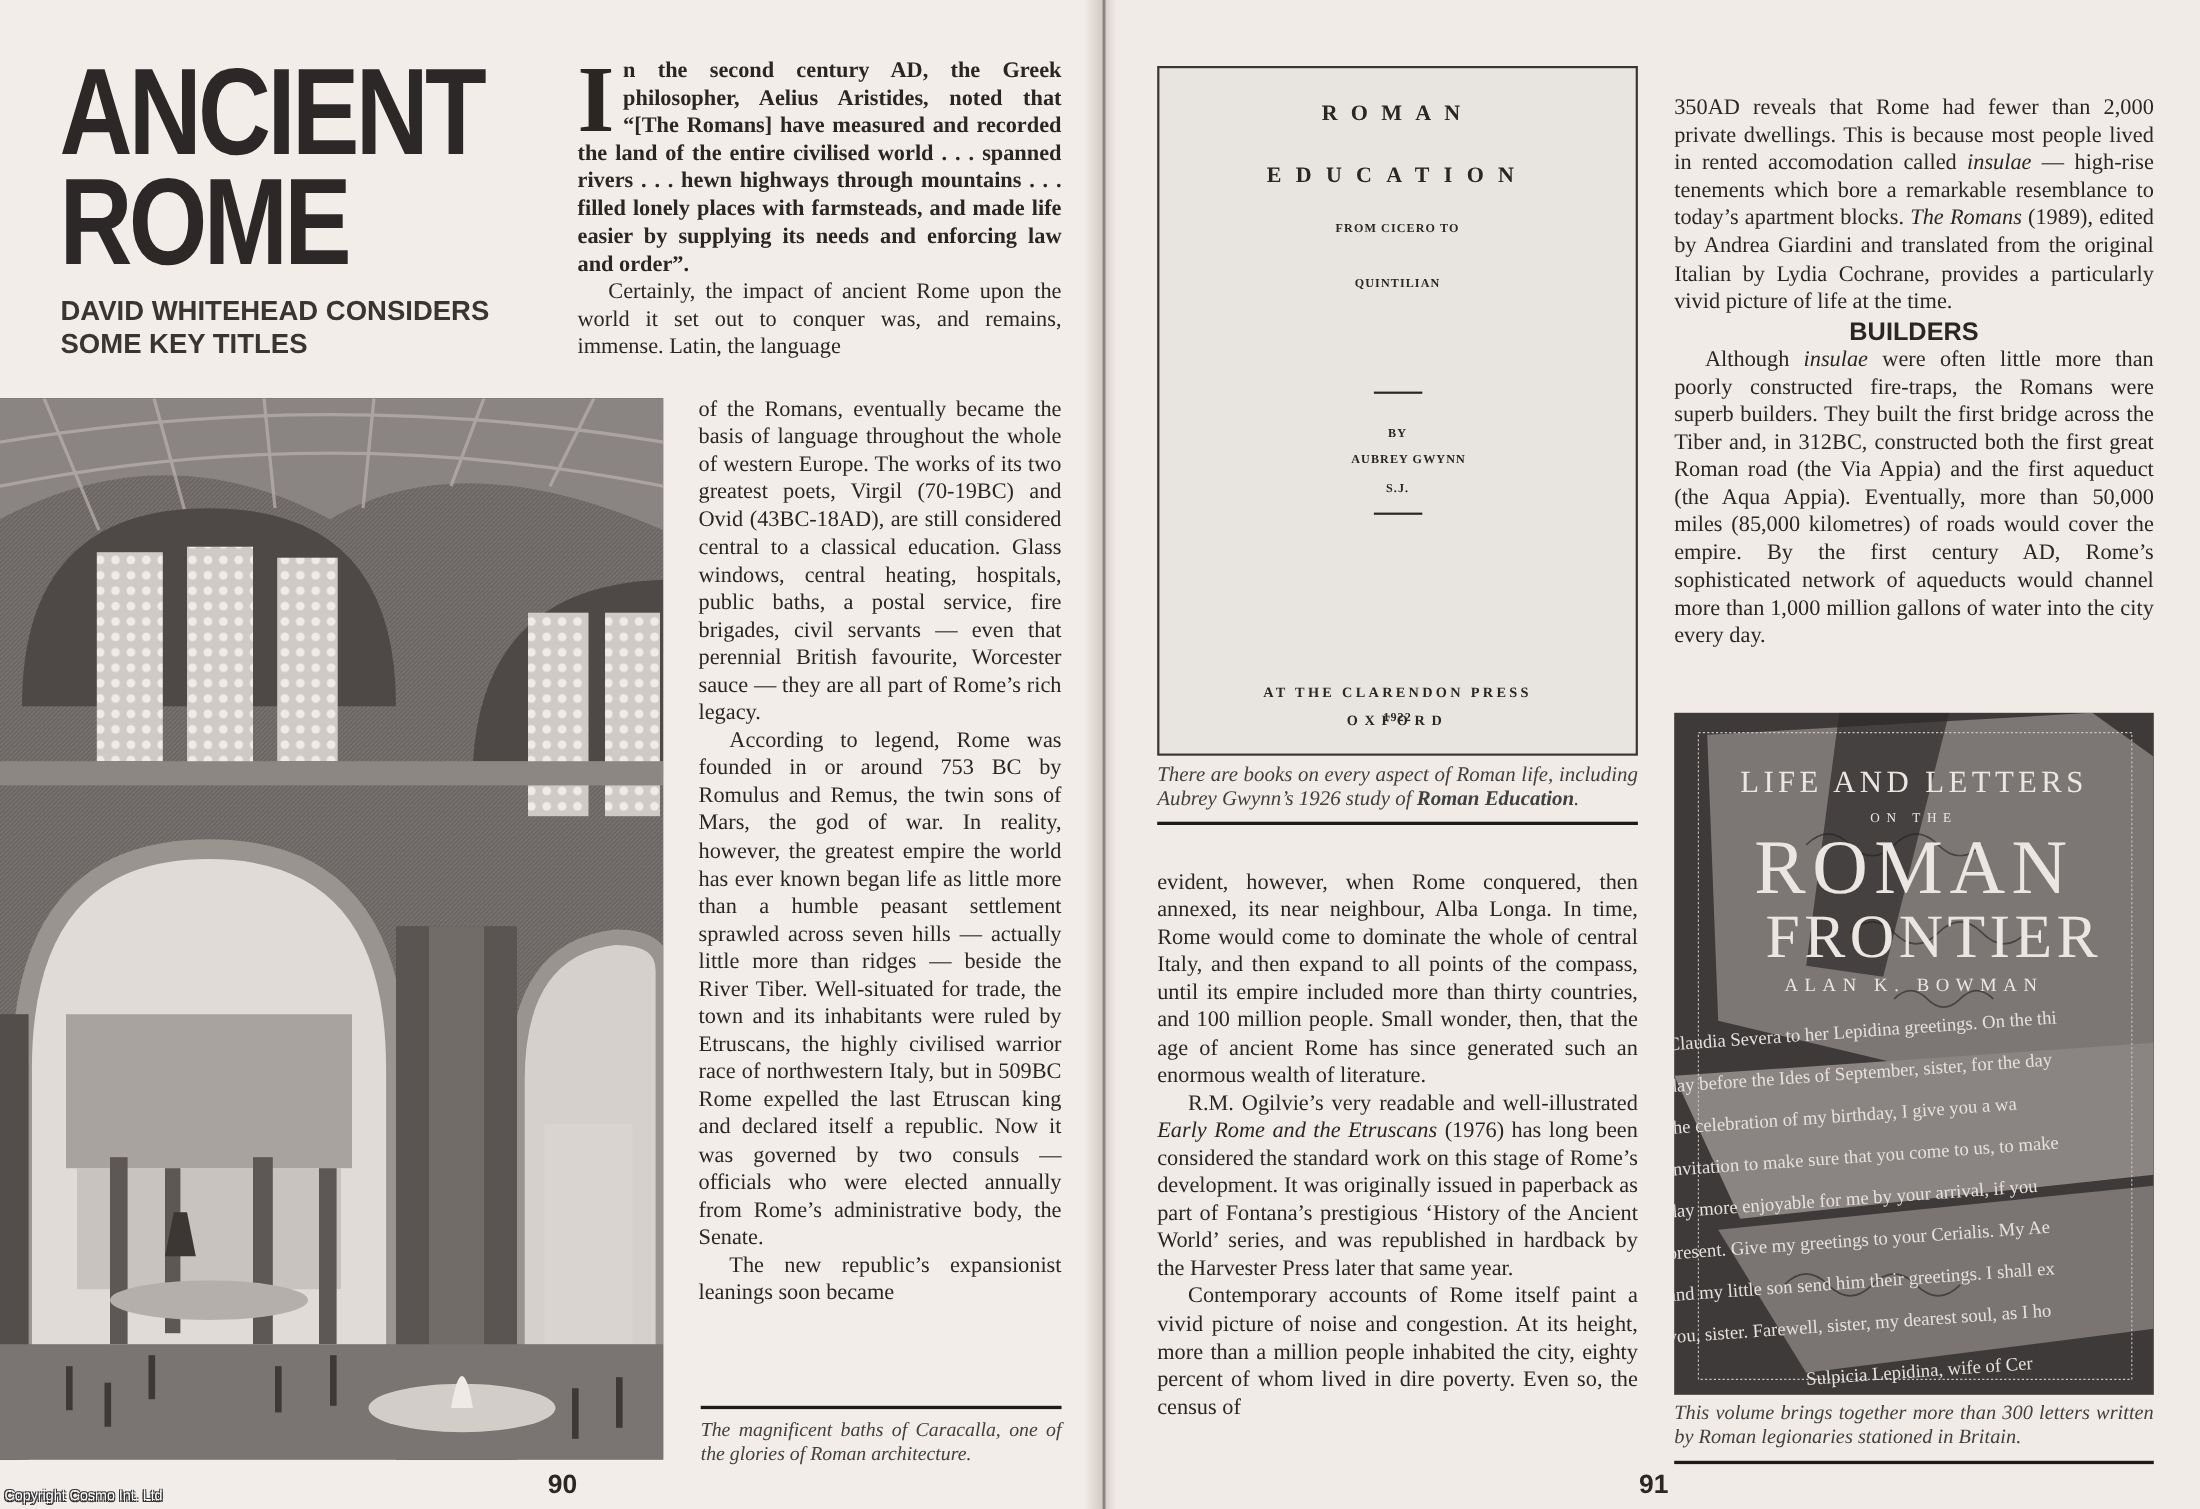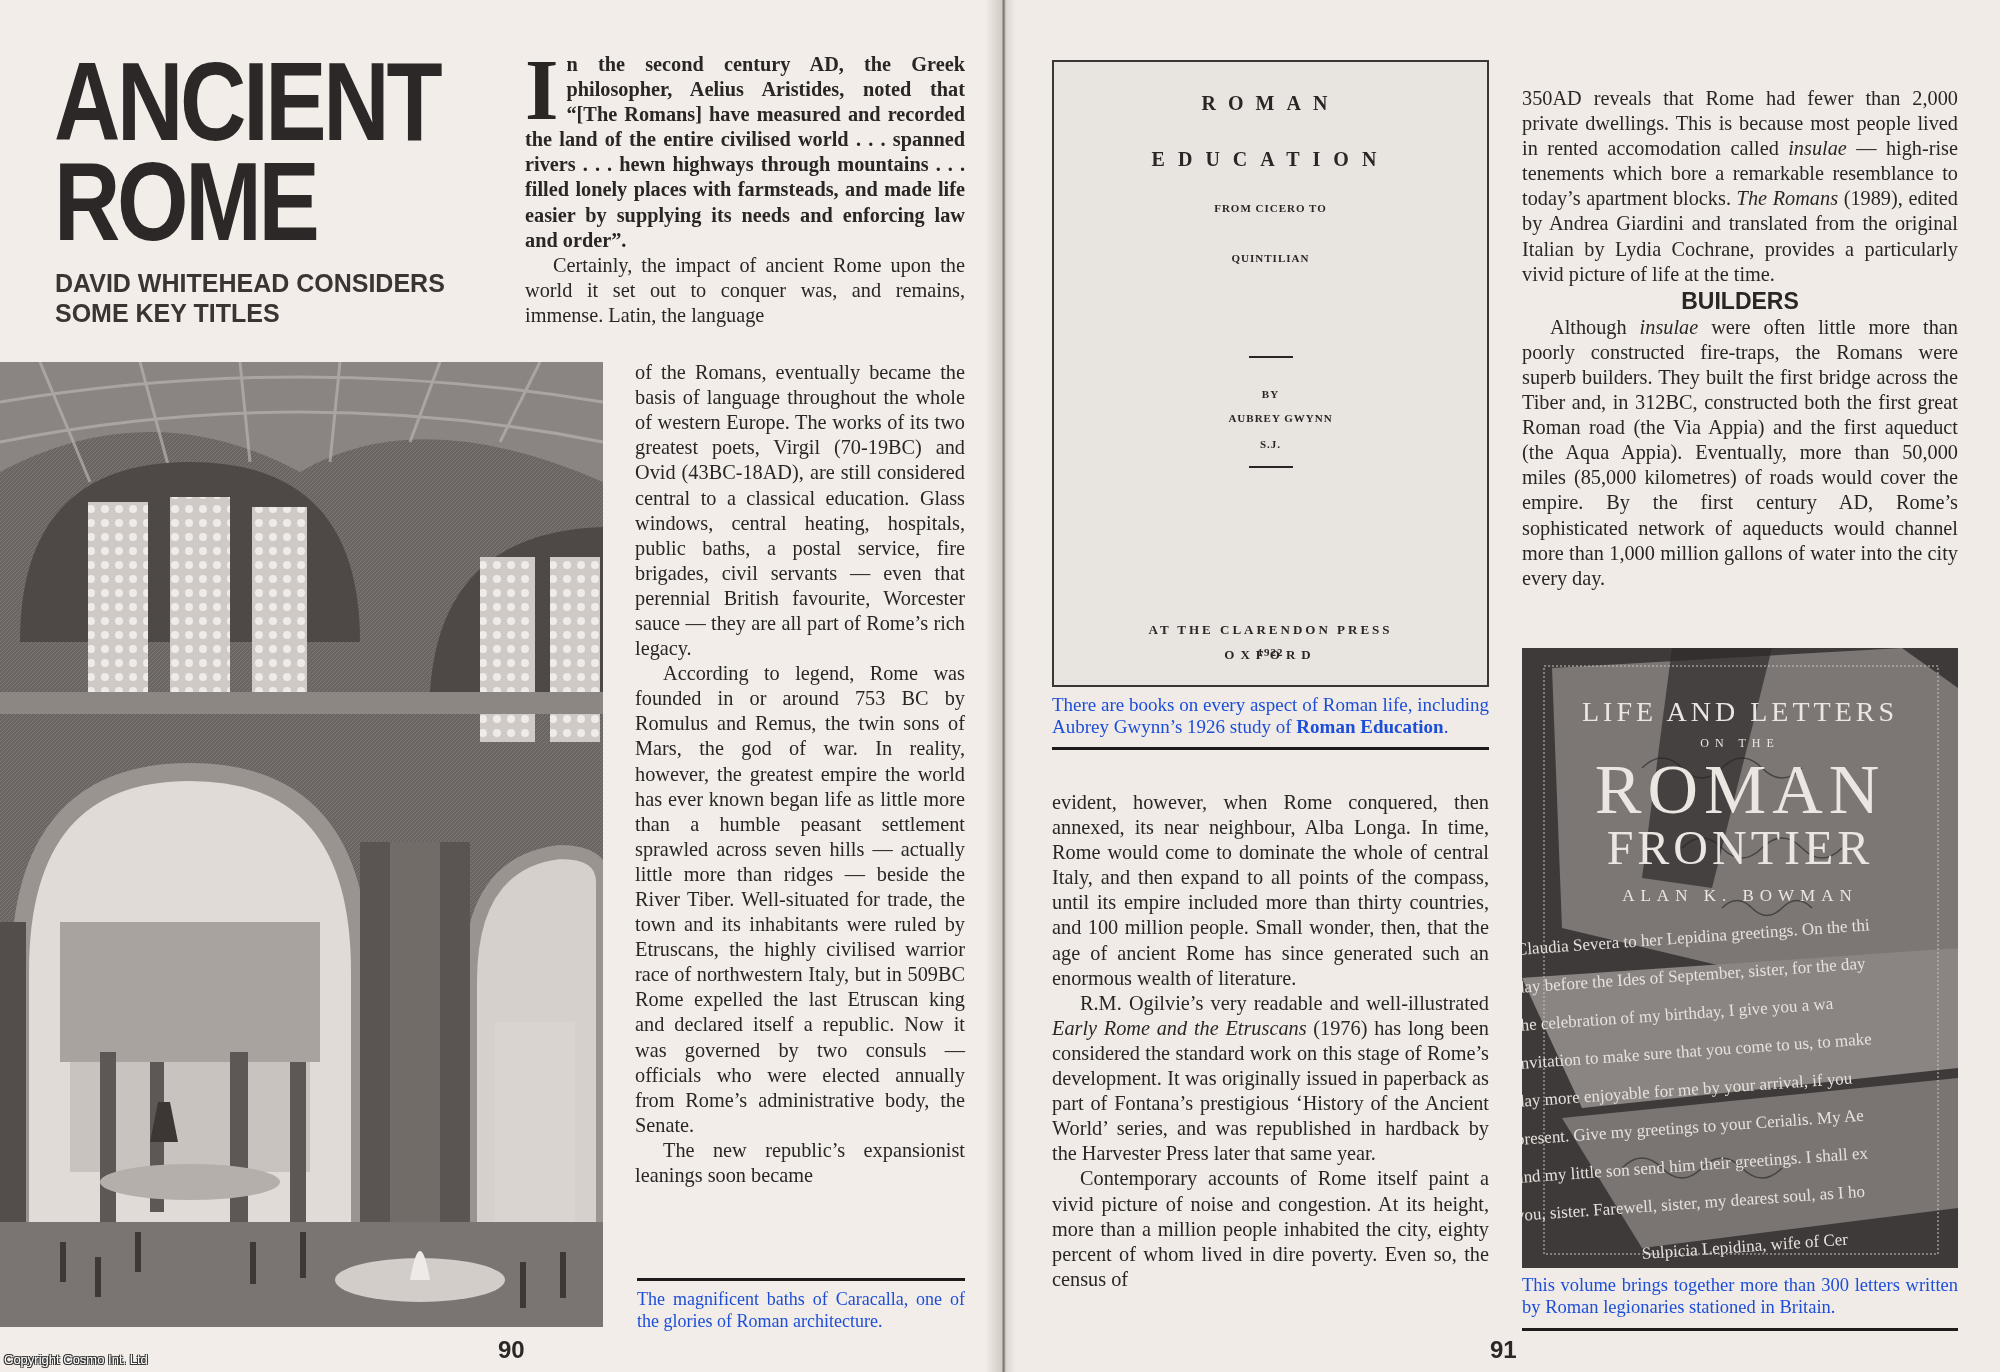--- a/index.html
+++ b/index.html
@@ -27,21 +27,21 @@
   .engraving svg { display:block; }
 
   .col { position:absolute; font-size:20.3px; line-height:25.1px; text-align:justify; color:#2a2624; }
   .col p { margin:0; text-indent:28px; }
   .col p.noindent { text-indent:0;margin-top:32px; }
   .col-left { left:525px; top:52px; width:440px; }
   .col-left .wrap-block { margin-left:110px; }
   .dropcap { float:left; font-size:86px; line-height:68px; font-weight:700; margin:4px 8px 0 0; color:#2a2624; }
   .col-left p.lead { text-indent:0; font-weight:700; }
 
-  .caption { position:absolute; font-size:18px; line-height:22px; color:#1d4ed8; text-align:justify; }
+  .caption { position:absolute; font-style:italic; font-size:18px; line-height:22px; color:#404040; text-align:justify; }
   .rule { position:absolute; height:3px; background:#1f1b1a; }
   .folio { position:absolute; font-family:"Liberation Sans", "DejaVu Sans", sans-serif; font-weight:700; font-size:24px; color:#2b2726; }
   .copyright { position:absolute; left:4px; top:1352px; font-family:"Liberation Sans", "DejaVu Sans", sans-serif; font-size:13px; color:#fff;
     text-shadow:-1px -1px 0 #333, 1px -1px 0 #333, -1px 1px 0 #333, 1px 1px 0 #333; }
 
   .titlepage { position:absolute; left:1052px; top:60px; width:433px; height:623px; border:2px solid #3a3634;
     background:#e8e5e1; text-align:center; font-family:"Liberation Serif", "DejaVu Serif", serif; font-weight:700; color:#2a2624; }
   .titlepage div { position:absolute; left:0; width:100%; }
   .tp-roman { top:30px; font-size:20px; letter-spacing:12px; }
   .tp-education { top:86px; font-size:20px; letter-spacing:13px; }
@@ -52,21 +52,21 @@
 
   .col-mid { left:1052px; top:758px; width:437px; }
   .col-right { left:1522px; top:54px; width:436px; }
   .subhead { margin:8px 0 6px; text-align:center; font-family:"Liberation Sans", "DejaVu Sans", sans-serif; font-weight:700; font-size:23px; line-height:28px; text-indent:0 !important; }
 
   .cover { position:absolute; left:1522px; top:648px; width:436px; height:620px; background:#3d3a39; overflow:hidden; }
   .cover .c-line { position:absolute; left:0; width:100%; text-align:center; color:#ebe6e2; font-family:"Liberation Serif", "DejaVu Serif", serif; }
   .c-life { top:48px; font-size:28px; letter-spacing:4px; }
   .c-onthe { top:88px; font-size:12px; letter-spacing:6px; }
   .c-roman { top:102px; font-size:70px; letter-spacing:6px; }
-  .c-frontier { top:172px; font-size:48px; letter-spacing:4px; }
+  .c-frontier { top:172px; font-size:56px; letter-spacing:4px;padding-left:18px; }
   .c-author { top:238px; font-size:17px; letter-spacing:6px; }
   .letter { position:absolute; left:-6px; width:460px; color:#e6e1dd; font-size:17px; white-space:nowrap; transform:rotate(-4deg); transform-origin:left center; }
 </style>
 </head>
 <body>
 
 <div class="page-left"></div>
 <div class="page-right"></div>
 <div class="gutter"></div>
 

